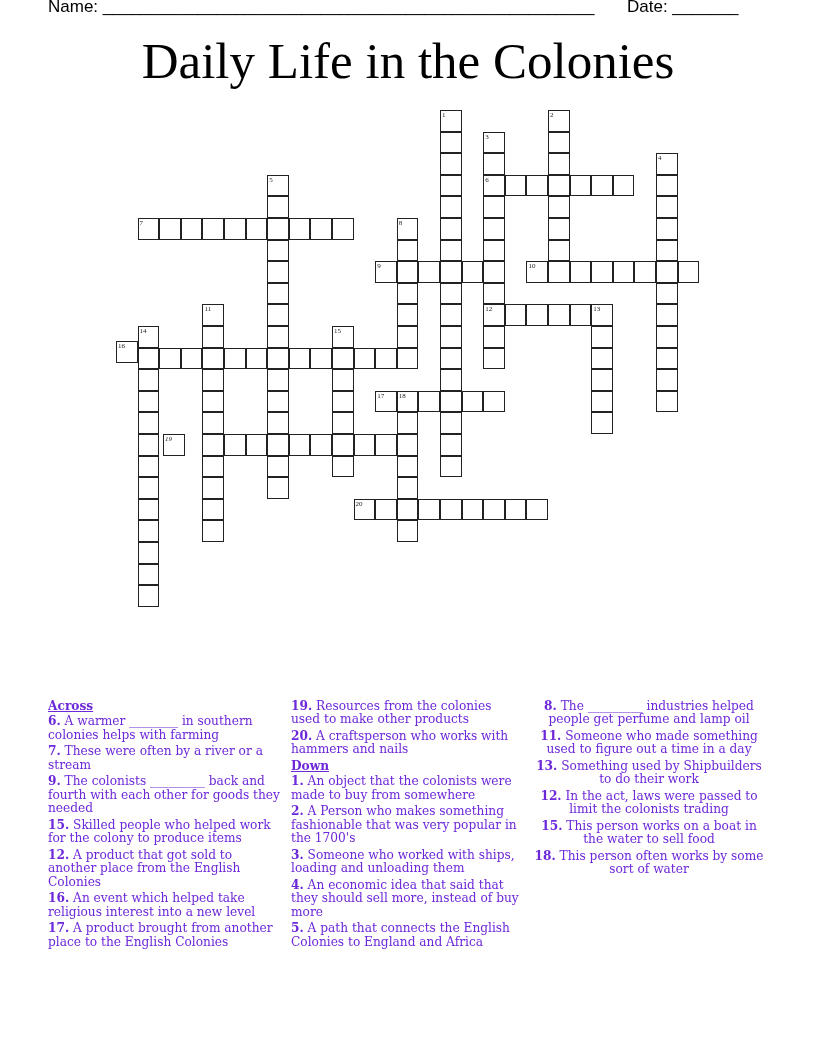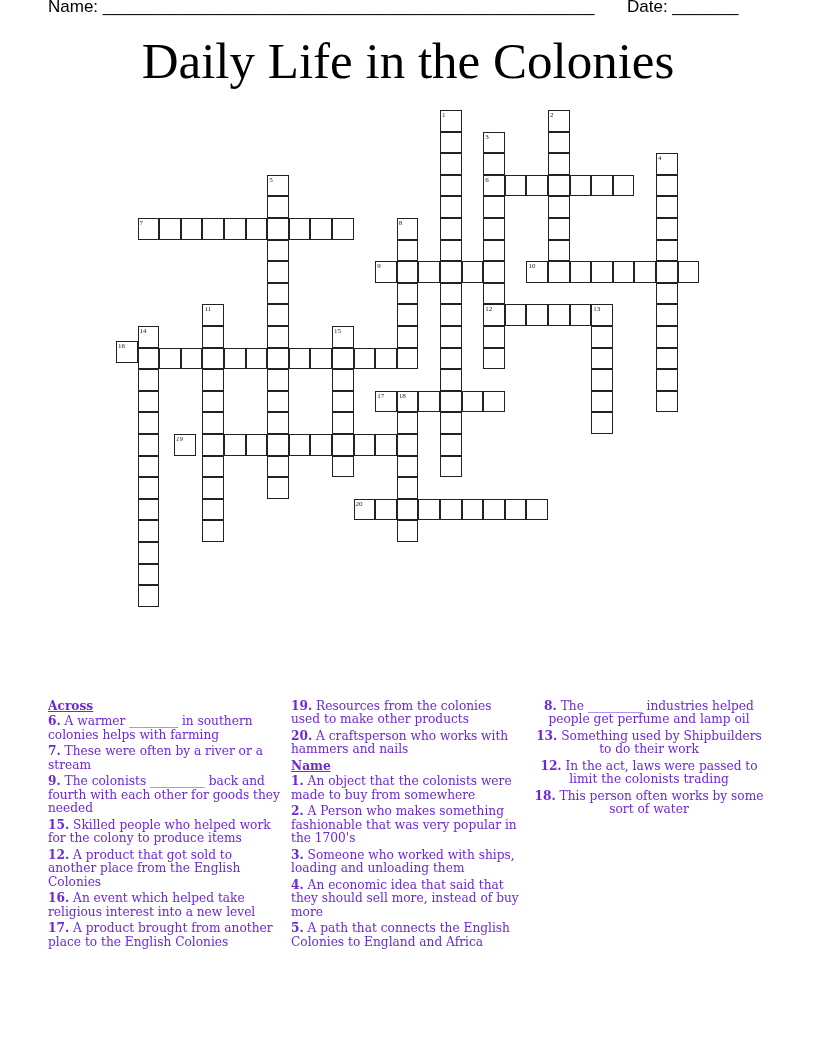--- a/index.html
+++ b/index.html
@@ -215,21 +215,21 @@
     </div>
     <div class="cell" style="left: 418.4px; top: 390.8px;"></div>
     <div class="cell" style="left: 461.6px; top: 390.8px;"></div>
     <div class="cell" style="left: 483.2px; top: 390.8px;"></div>
     <div class="cell" style="left: 396.8px; top: 412.4px;"></div>
     <div class="cell" style="left: 396.8px; top: 434px;"></div>
     <div class="cell" style="left: 396.8px; top: 455.6px;"></div>
     <div class="cell" style="left: 396.8px; top: 477.2px;"></div>
     <div class="cell" style="left: 396.8px; top: 498.8px;"></div>
     <div class="cell" style="left: 396.8px; top: 520.4px;"></div>
-    <div class="cell" style="left: 174px; top: 434px; font-style: italic;">
+    <div class="cell" style="left: 163px; top: 434px; font-style: italic;">
       <span class="cell-num">19</span>
     </div>
     <div class="cell" style="left: 224px; top: 434px;"></div>
     <div class="cell" style="left: 245.6px; top: 434px;"></div>
     <div class="cell" style="left: 288.8px; top: 434px;"></div>
     <div class="cell" style="left: 310.4px; top: 434px;"></div>
     <div class="cell" style="left: 353.6px; top: 434px;"></div>
     <div class="cell" style="left: 375.2px; top: 434px;"></div>
     <div class="cell" style="left: 353.6px; top: 498.8px;">
       <span class="cell-num">20</span>
@@ -250,26 +250,28 @@
   <span class="clue"><span class="clue-num">9.</span><span> The colonists _________ back and fourth with each other for goods they needed</span></span>
   <span class="clue"><span class="clue-num">15.</span><span> Skilled people who helped work for the colony to produce items</span></span>
   <span class="clue"><span class="clue-num">12.</span><span> A product that got sold to another place from the English Colonies</span></span>
   <span class="clue"><span class="clue-num">16.</span><span> An event which helped take religious interest into a new level</span></span>
   <span class="clue"><span class="clue-num">17.</span><span> A product brought from another place to the English Colonies</span></span>
 </div>
 
 <div class="clues clue-col-2">
   <span class="clue"><span class="clue-num">19.</span><span> Resources from the colonies used to make other products</span></span>
   <span class="clue"><span class="clue-num">20.</span><span> A craftsperson who works with hammers and nails</span></span>
-  <span class="clue-heading">Name</span>
+  <span class="clue-heading">Down</span>
   <span class="clue"><span class="clue-num">1.</span><span> An object that the colonists were made to buy from somewhere</span></span>
   <span class="clue"><span class="clue-num">2.</span><span> A Person who makes something fashionable that was very popular in the 1700's</span></span>
   <span class="clue"><span class="clue-num">3.</span><span> Someone who worked with ships, loading and unloading them</span></span>
   <span class="clue"><span class="clue-num">4.</span><span> An economic idea that said that they should sell more, instead of buy more</span></span>
   <span class="clue"><span class="clue-num">5.</span><span> A path that connects the English Colonies to England and Africa</span></span>
 </div>
 
 <div class="clues clue-col-3">
   <span class="clue"><span class="clue-num">8.</span><span> The _________ industries helped people get perfume and lamp oil</span></span>
+  <span class="clue"><span class="clue-num">11.</span><span> Someone who made something used to figure out a time in a day</span></span>
   <span class="clue"><span class="clue-num">13.</span><span> Something used by Shipbuilders to do their work</span></span>
   <span class="clue"><span class="clue-num">12.</span><span> In the act, laws were passed to limit the colonists trading</span></span>
+  <span class="clue"><span class="clue-num">15.</span><span> This person works on a boat in the water to sell food</span></span>
   <span class="clue"><span class="clue-num">18.</span><span> This person often works by some sort of water</span></span>
 </div>
 
 </body></html>

